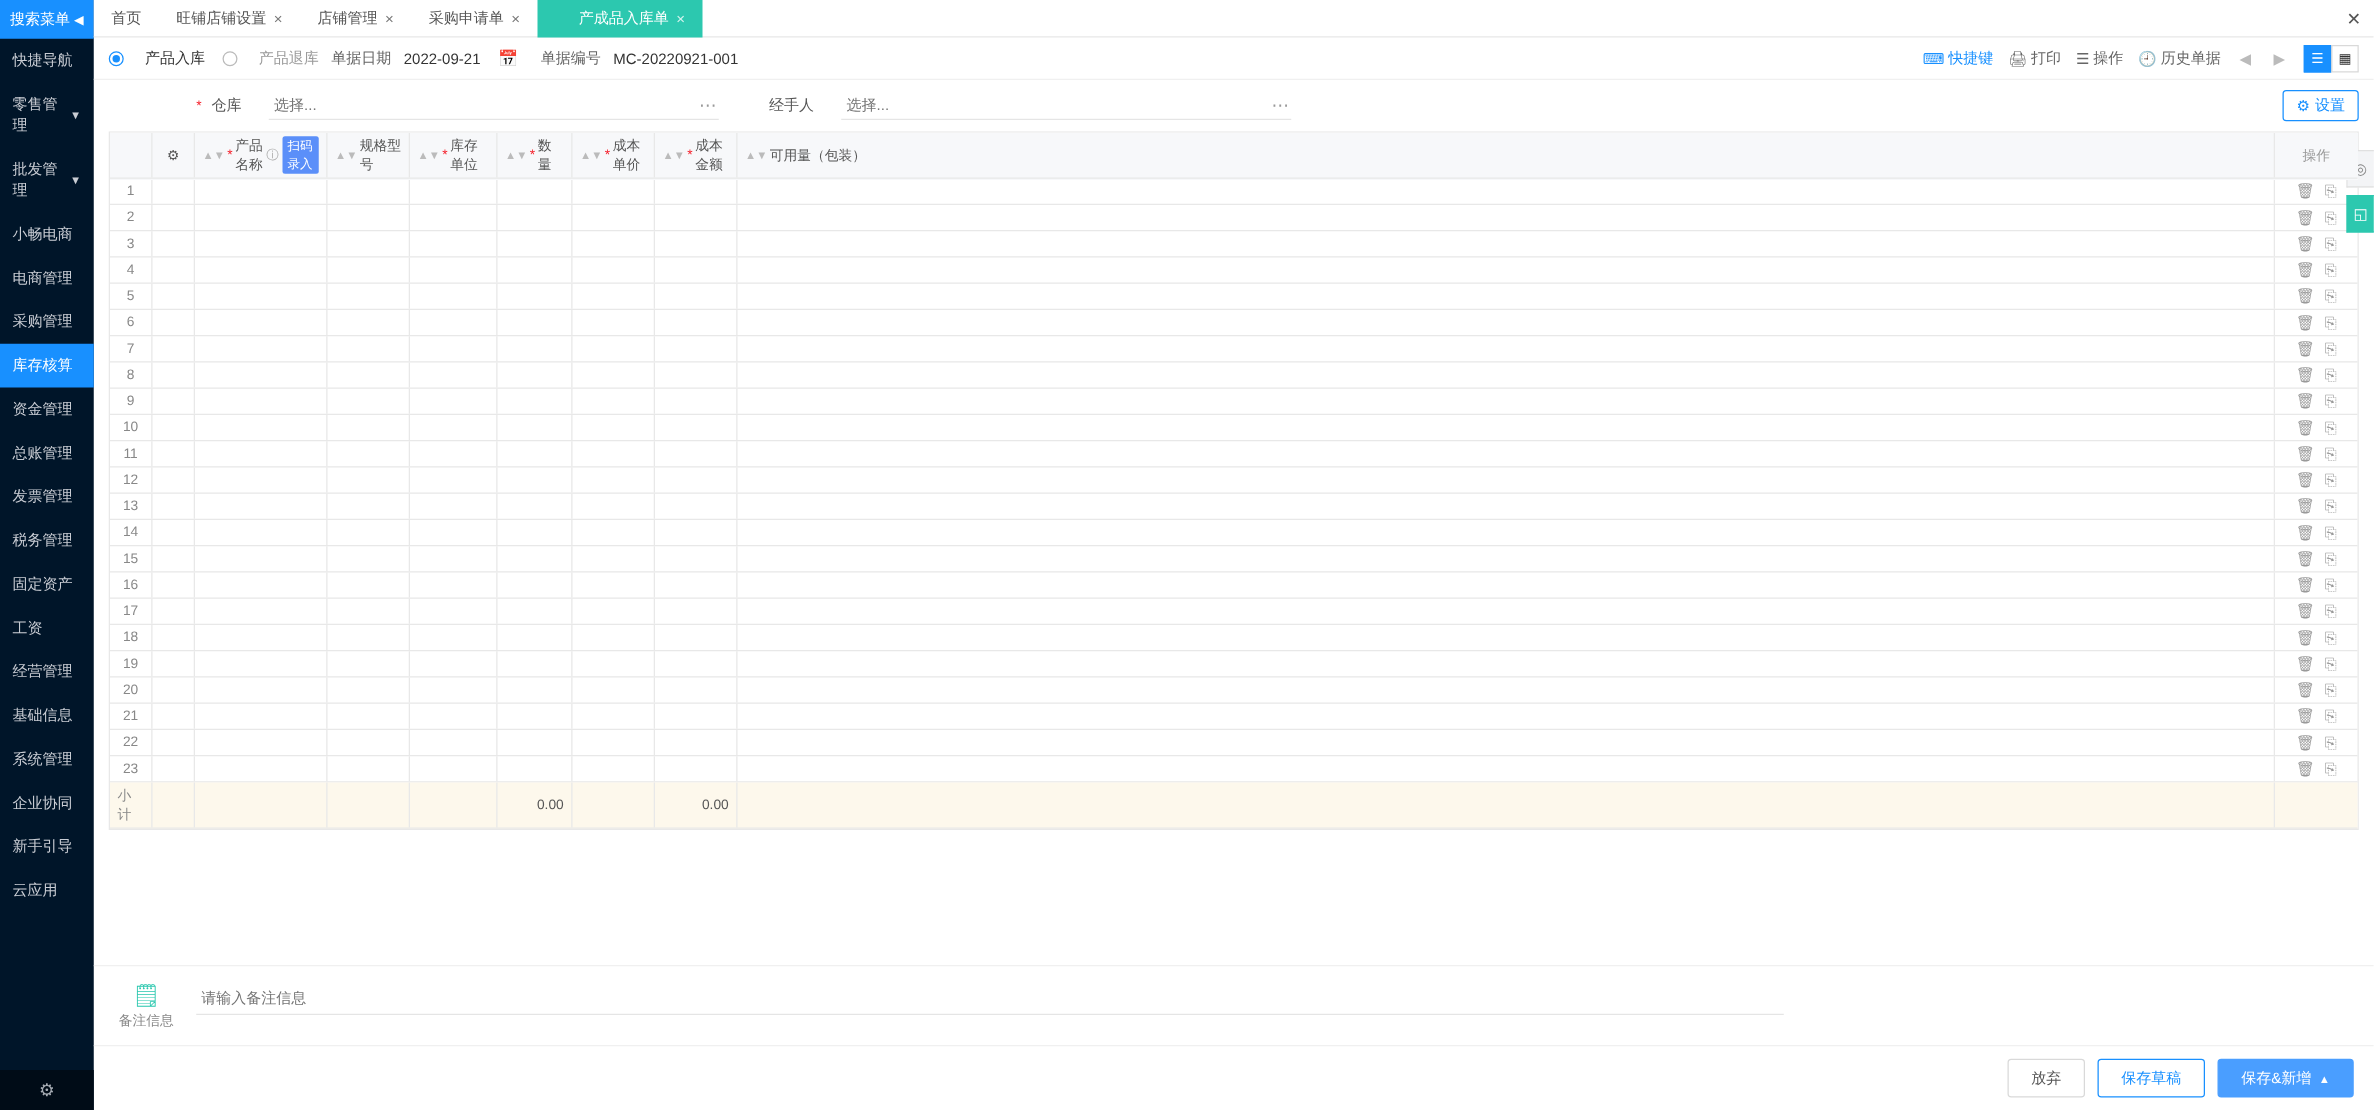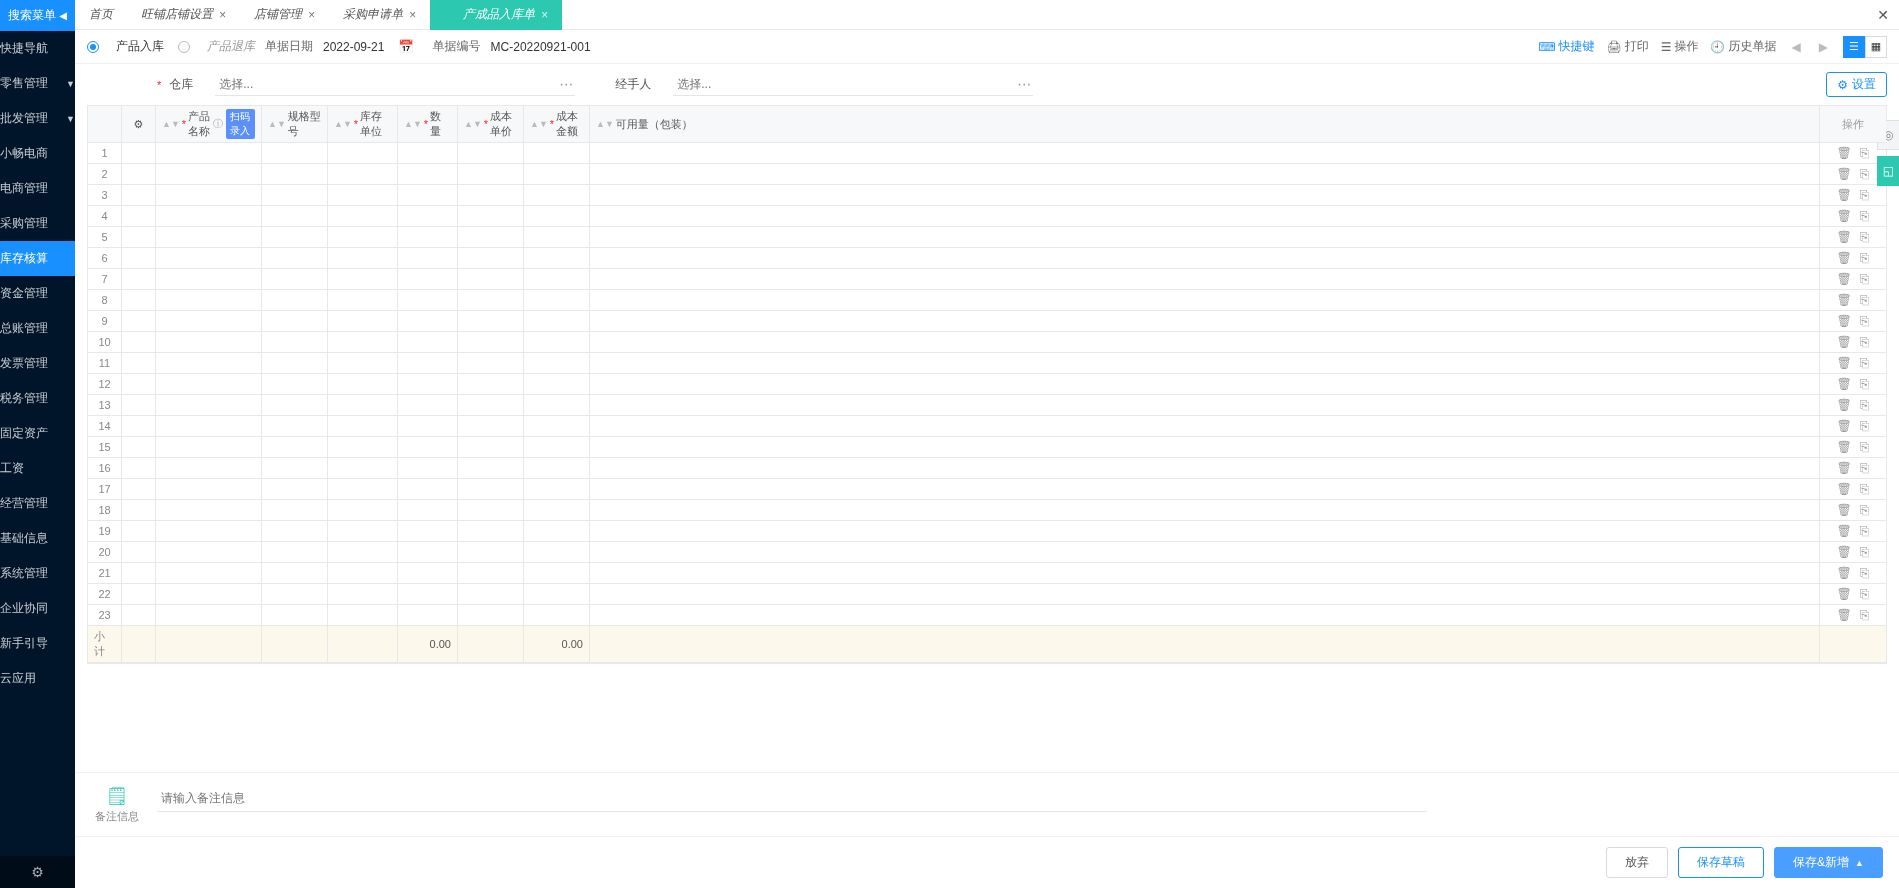--- a/index.html
+++ b/index.html
@@ -3,32 +3,32 @@
 <meta charset="utf-8">
 <style>
 * { margin: 0; padding: 0; box-sizing: border-box; }
 body { font-family: "Microsoft YaHei", Arial, sans-serif; font-size: 12px; color: #333; background: #fff; overflow: hidden; }
 .app { display: flex; height: 100vh; }
 
 
 .sidebar { width: 75px; background: #001529; color: #a6adb4; display: flex; flex-direction: column; }
 .sidebar-search { background: #1890ff; color: #fff; padding: 7px 8px; font-size: 12px; display: flex; align-items: center; }
 .sidebar-search .collapse { margin-left: auto; font-size: 10px; }
-.sidebar-item { padding: 9px 0; font-size: 12px; color: #c9cdd4; cursor: pointer; display: flex; align-items: center; }
+.sidebar-item { padding: 9px 10px; font-size: 12px; color: #c9cdd4; cursor: pointer; display: flex; align-items: center; }
 .sidebar-item.active { background: #1890ff; color: #fff; }
 .sidebar-item .caret { margin-left: auto; font-size: 9px; }
 .sidebar-footer { margin-top: auto; background: #000c17; text-align: center; padding: 8px 0; }
 .gear { color: #a6adb4; font-size: 14px; }
 
 
 .main { flex: 1; display: flex; flex-direction: column; min-width: 0; }
 
 
 .tabs { display: flex; align-items: center; height: 30px; border-bottom: 1px solid #e8e8e8; background: #fff; }
-.tab { padding: 0 14px; height: 30px; display: flex; align-items: center; font-size: 12px; color: #555; cursor: pointer; gap: 6px; font-style: italic; }
+.tab { padding: 0 14px; height: 30px; display: flex; align-items: center; font-size: 12px; color: #555; cursor: pointer; gap: 6px; }
 .tab.active { background: #2cc8af; color: #fff; padding-left: 33px; }
 .tab .close { font-size: 12px; color: inherit; opacity: .8; }
 .tabs-spacer { flex: 1; }
 .tabs-close-all { padding: 0 10px; color: #555; cursor: pointer; font-size: 14px; }
 
 
 .toolbar { display: flex; align-items: center; height: 34px; padding: 0 12px; border-bottom: 1px solid #f0f0f0; gap: 10px; }
 .radio-group { display: flex; gap: 14px; align-items: center; }
 .radio { display: flex; align-items: center; gap: 17px; cursor: pointer; }
 .radio-dot { width: 12px; height: 12px; border: 1px solid #1890ff; border-radius: 50%; display: inline-flex; align-items: center; justify-content: center; }
@@ -202,21 +202,21 @@
     </div>
 
     <div class="toolbar">
       <div class="radio-group">
         <label class="radio">
           <span class="radio-dot on"></span>
           <span>产品入库</span>
         </label>
         <label class="radio">
           <span class="radio-dot off"></span>
-          <span style="color:#999;font-style:italic;">产品退库</span>
+          <span style="color:#999;">产品退库</span>
         </label>
       </div>
       <span class="tb-label">单据日期</span>
       <span class="tb-value">2022-09-21</span>
       <span class="date-icon">📅</span>
       <span class="tb-label" style="margin-left:8px;">单据编号</span>
       <span class="tb-value">MC-20220921-001</span>
 
       <div class="toolbar-right">
         <span class="link">

